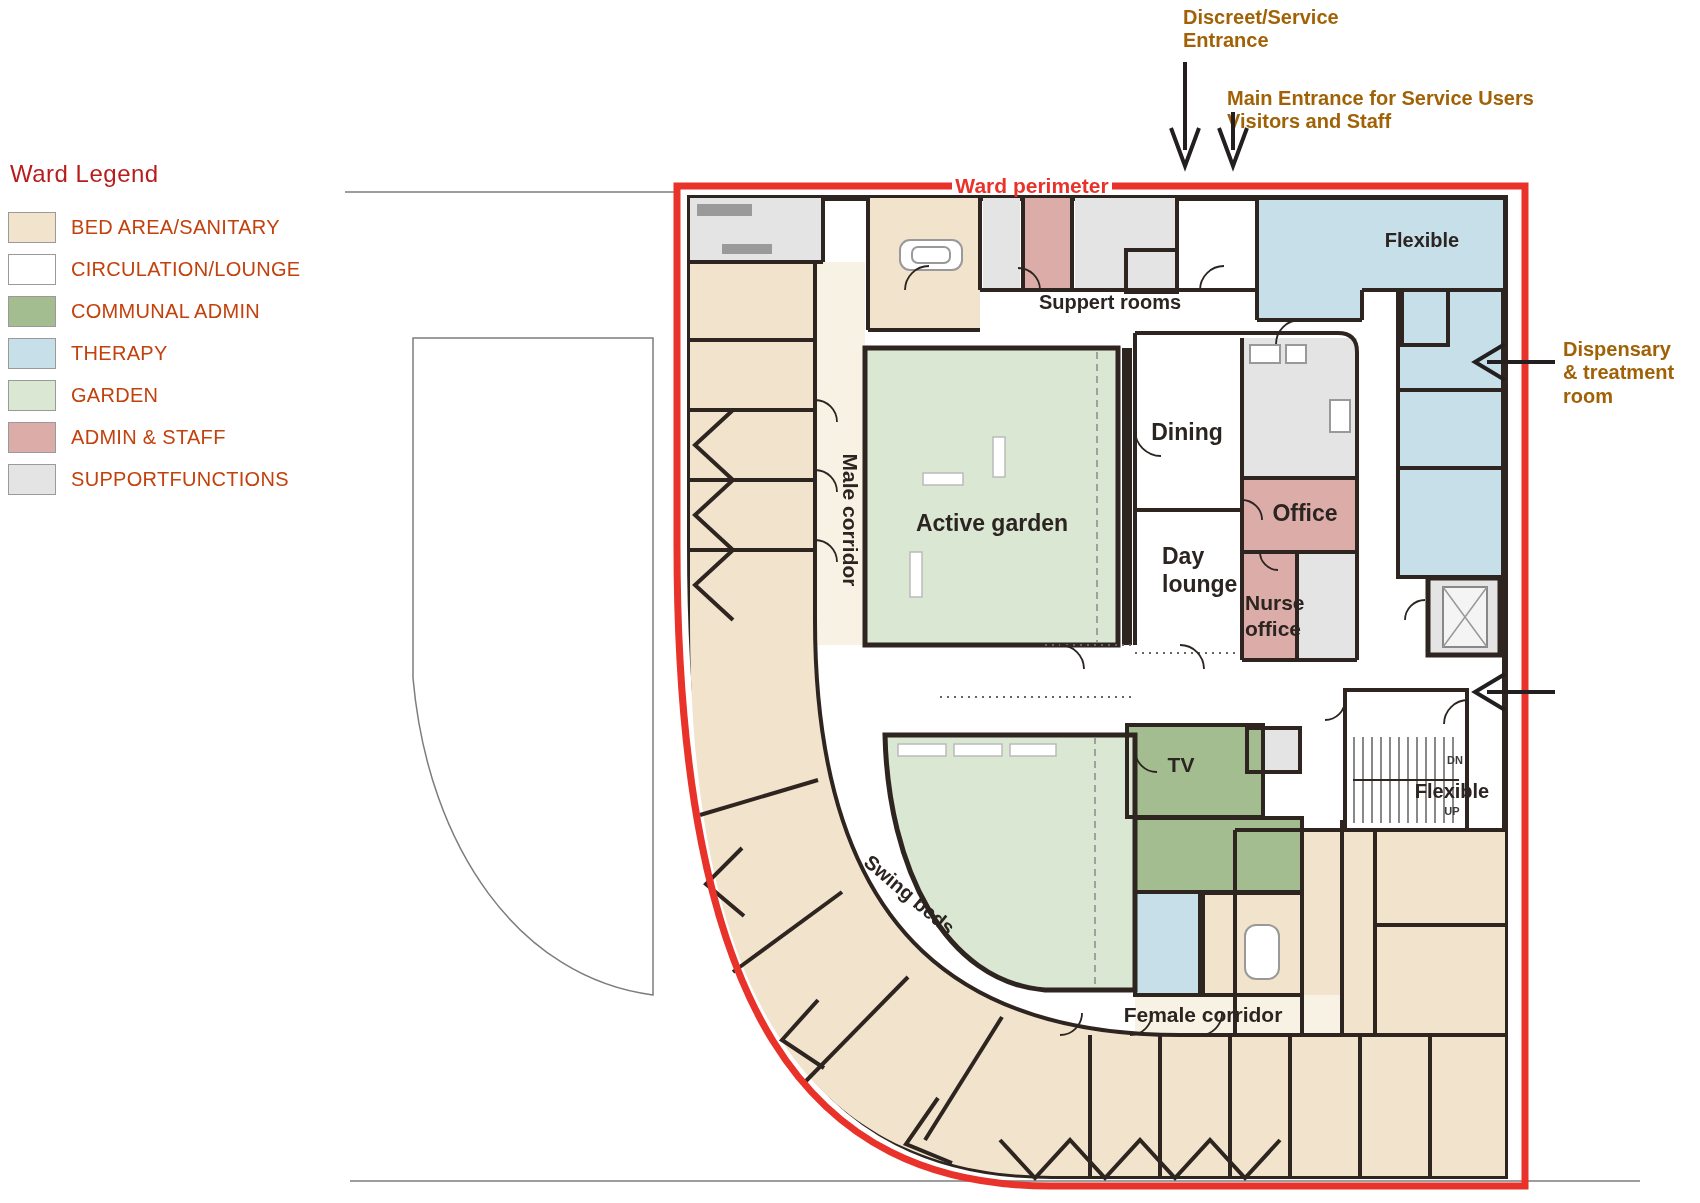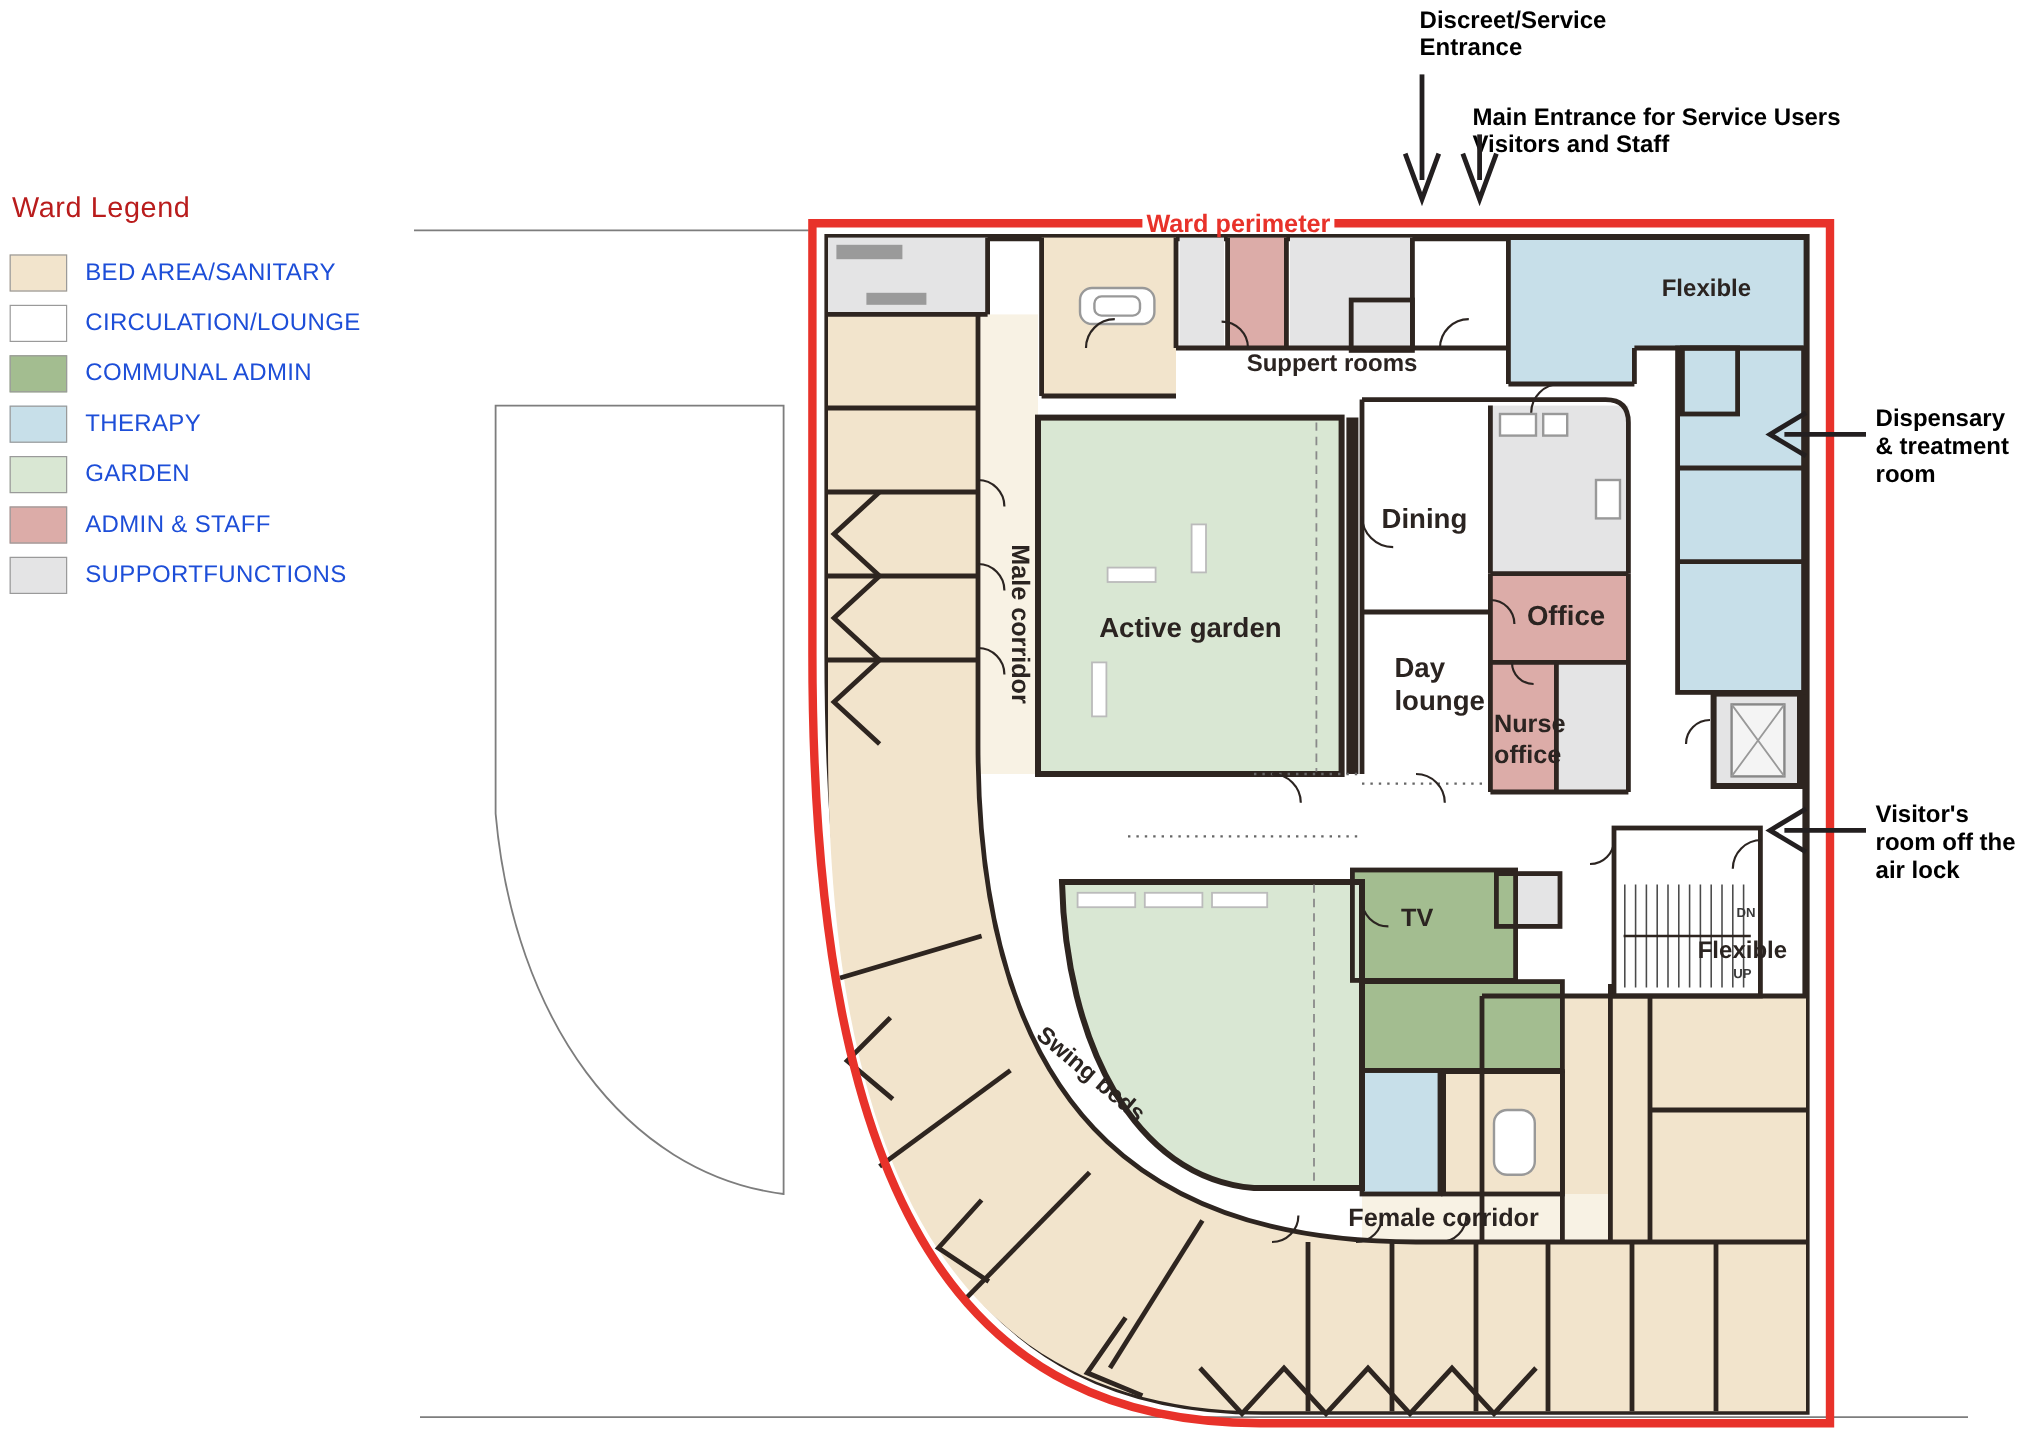--- a/index.html
+++ b/index.html
@@ -4,23 +4,23 @@
 <style>
   html,body{margin:0;padding:0;background:#ffffff;}
   .stage{position:relative;width:1700px;height:1203px;background:#fff;overflow:hidden;
          font-family:"Liberation Sans",sans-serif;}
   .stage svg{position:absolute;left:0;top:0;}
   
   .legend{position:absolute;left:8px;top:160px;width:330px;}
   .legend-title{font-size:24px;font-weight:400;color:#b91c1c;margin:0 0 24px 2px;letter-spacing:.5px;}
   .lrow{display:flex;align-items:center;margin-bottom:11px;height:31px;}
   .sw{width:48px;height:31px;border:1px solid #9a9a9a;box-sizing:border-box;flex:0 0 auto;}
-  .ltext{font-size:20px;color:#1d4ed8;padding-left:15px;letter-spacing:.3px;white-space:nowrap;}
+  .ltext{font-size:20px;color:#c2410c;padding-left:15px;letter-spacing:.3px;white-space:nowrap;}
   
-  .anno{position:absolute;font-weight:bold;font-size:20px;color:#000000;line-height:1.17;
+  .anno{position:absolute;font-weight:bold;font-size:20px;color:#a16207;line-height:1.17;
         white-space:pre-line;}
   
   .plabel{font-family:"Liberation Sans",sans-serif;font-weight:bold;fill:#2b2421;}
   .plabel-soft{font-family:"Liberation Sans",sans-serif;font-weight:bold;fill:#3a3a3a;}
   .pred{font-family:"Liberation Sans",sans-serif;font-weight:bold;}
 </style>
 </head>
 <body>
 
 <div class="stage">
@@ -57,23 +57,20 @@
     </div>
   </div>
 
   <div class="anno" style="left:1183px;top:6px;">Discreet/Service
 Entrance</div>
   <div class="anno" style="left:1227px;top:54px;margin-top:33px;">Main Entrance for Service Users
 Visitors and Staff</div>
   <div class="anno" style="left:1563px;top:338px;">Dispensary
 &amp; treatment
 room</div>
-  <div class="anno" style="left:1563px;top:668px;">Visitor's
-room off the
-air lock</div>
 
   <svg width="1700" height="1203" viewBox="0 0 1700 1203">
 
     <g stroke="#7d7d7d" stroke-width="1.5" fill="none">
       <path d="M345,192 H674"></path>
       <path d="M350,1181 H1640"></path>
       <path d="M413,338 L653,338 L653,995 C520,978 428,848 413,678 Z"></path>
     </g>
 
     <path d="M690,198 L1505,198 L1505,1176 L1052,1176 C818,1176 690,1008 690,545 Z" fill="#ffffff" stroke="#2e2520" stroke-width="6"></path>

